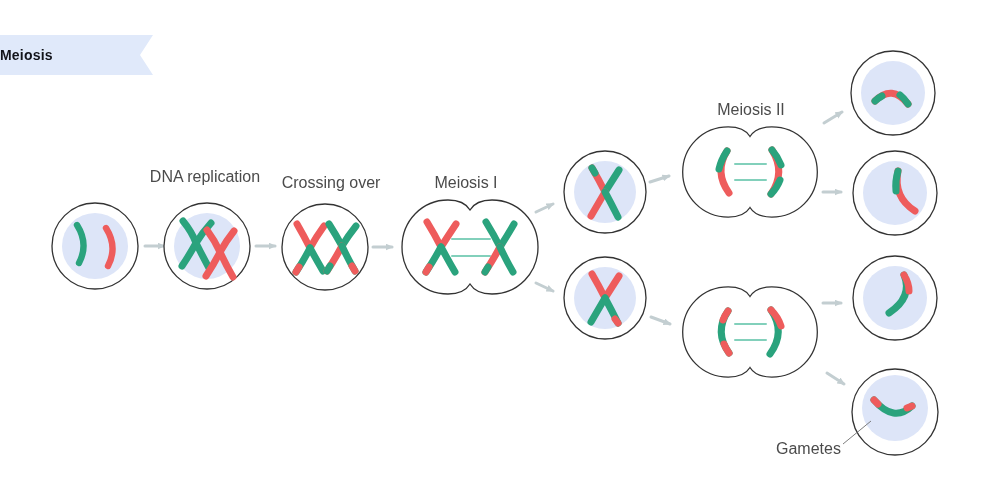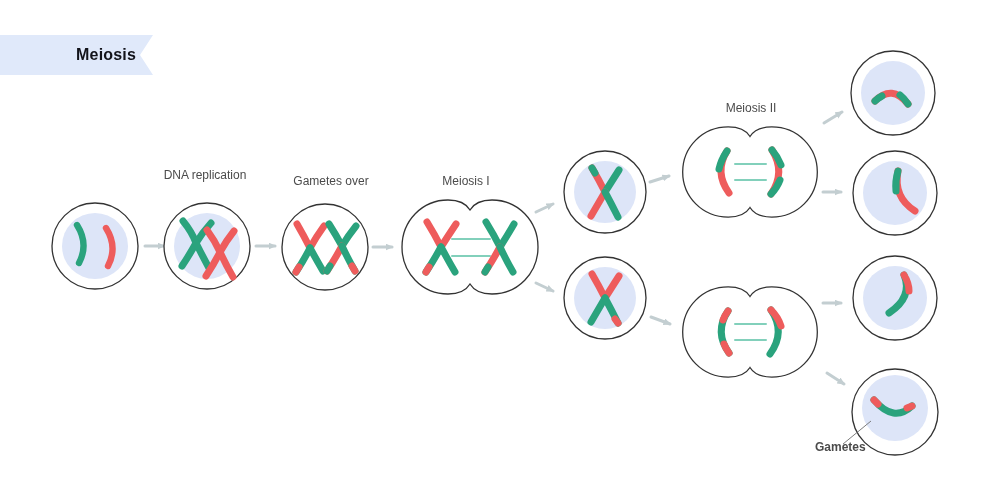--- a/index.html
+++ b/index.html
@@ -14,29 +14,27 @@
     overflow:hidden;
   }
   .banner{
     position:absolute;left:0;top:35px;
     width:153px;height:40px;
     background:var(--banner-bg);
     clip-path:polygon(0 0,100% 0,calc(100% - 13px) 50%,100% 100%,0 100%);
     display:flex;align-items:center;
   }
   .banner-text{
-    padding-left:40px;
-    font-size:16px;font-weight:bold;
+    font-size:14px;font-weight:bold;
     color:var(--title-text);
     letter-spacing:.2px;
-    margin-left:36px;
   }
   .stage-label{
     position:absolute;
-    font-size:12px;
+    font-size:16px;
     color:var(--label-text);
     white-space:nowrap;
   }
   .centered{transform:translateX(-50%);}
   svg{position:absolute;left:0;top:0;}
   .membrane{fill:#ffffff;stroke:var(--membrane);stroke-width:1.3;}
   .nucleus{fill:var(--nucleus);stroke:none;}
   .chr{fill:none;stroke-width:7;stroke-linecap:round;}
   .chr-thin{fill:none;stroke-width:6.4;stroke-linecap:round;}
   .red{stroke:var(--chromosome-red);}
@@ -196,18 +194,18 @@
     </g>
 
     <line class="pointer" x1="843" y1="444" x2="871" y2="421"></line>
   </svg>
 
   <div class="banner">
     <span class="banner-text">Meiosis</span>
   </div>
 
   <div class="stage-label centered" style="left:205px;top:168px;">DNA replication</div>
-  <div class="stage-label centered" style="left:331px;top:174px;">Gametes over</div>
+  <div class="stage-label centered" style="left:331px;top:174px;">Crossing over</div>
   <div class="stage-label centered" style="left:466px;top:174px;">Meiosis I</div>
   <div class="stage-label centered" style="left:751px;top:101px;">Meiosis II</div>
-  <div class="stage-label" style="left:815px;top:440px;font-weight:bold;">Gametes</div>
+  <div class="stage-label" style="left:776px;top:440px;">Gametes</div>
 
 </div>
 
 </body></html>

